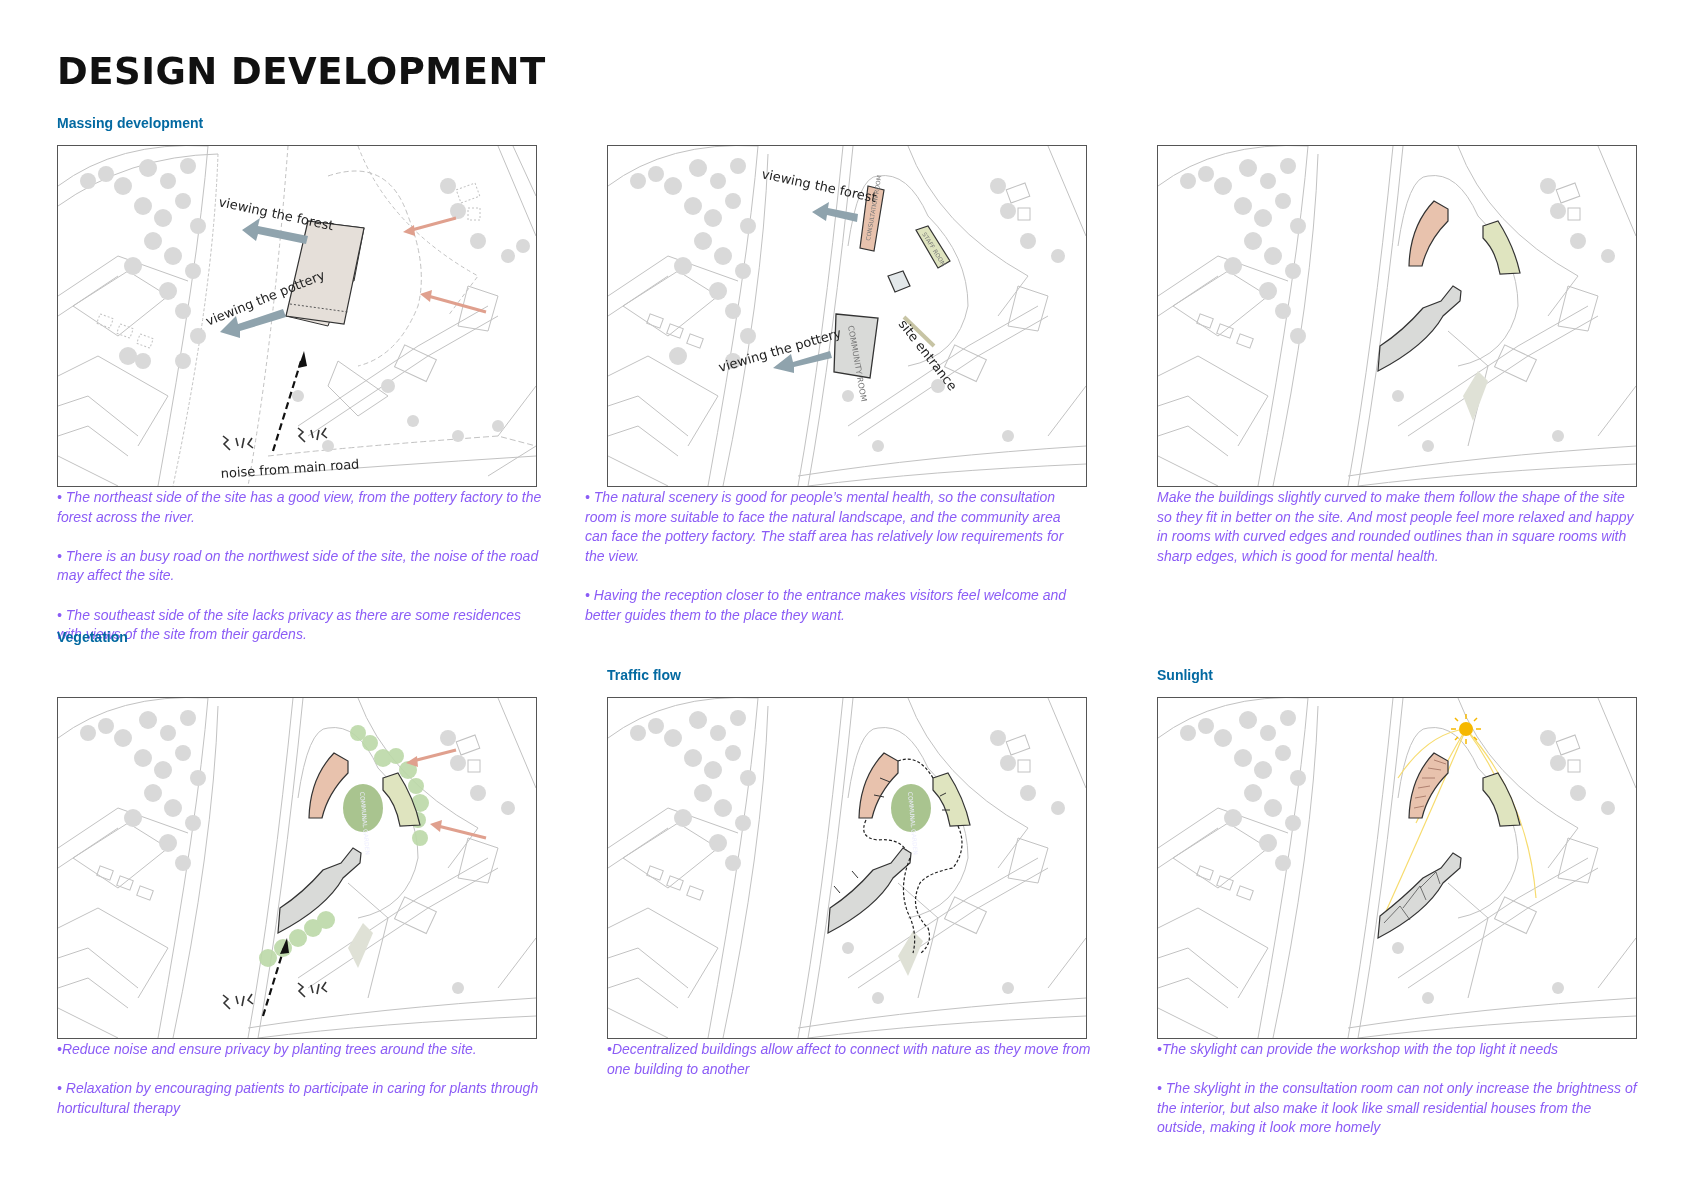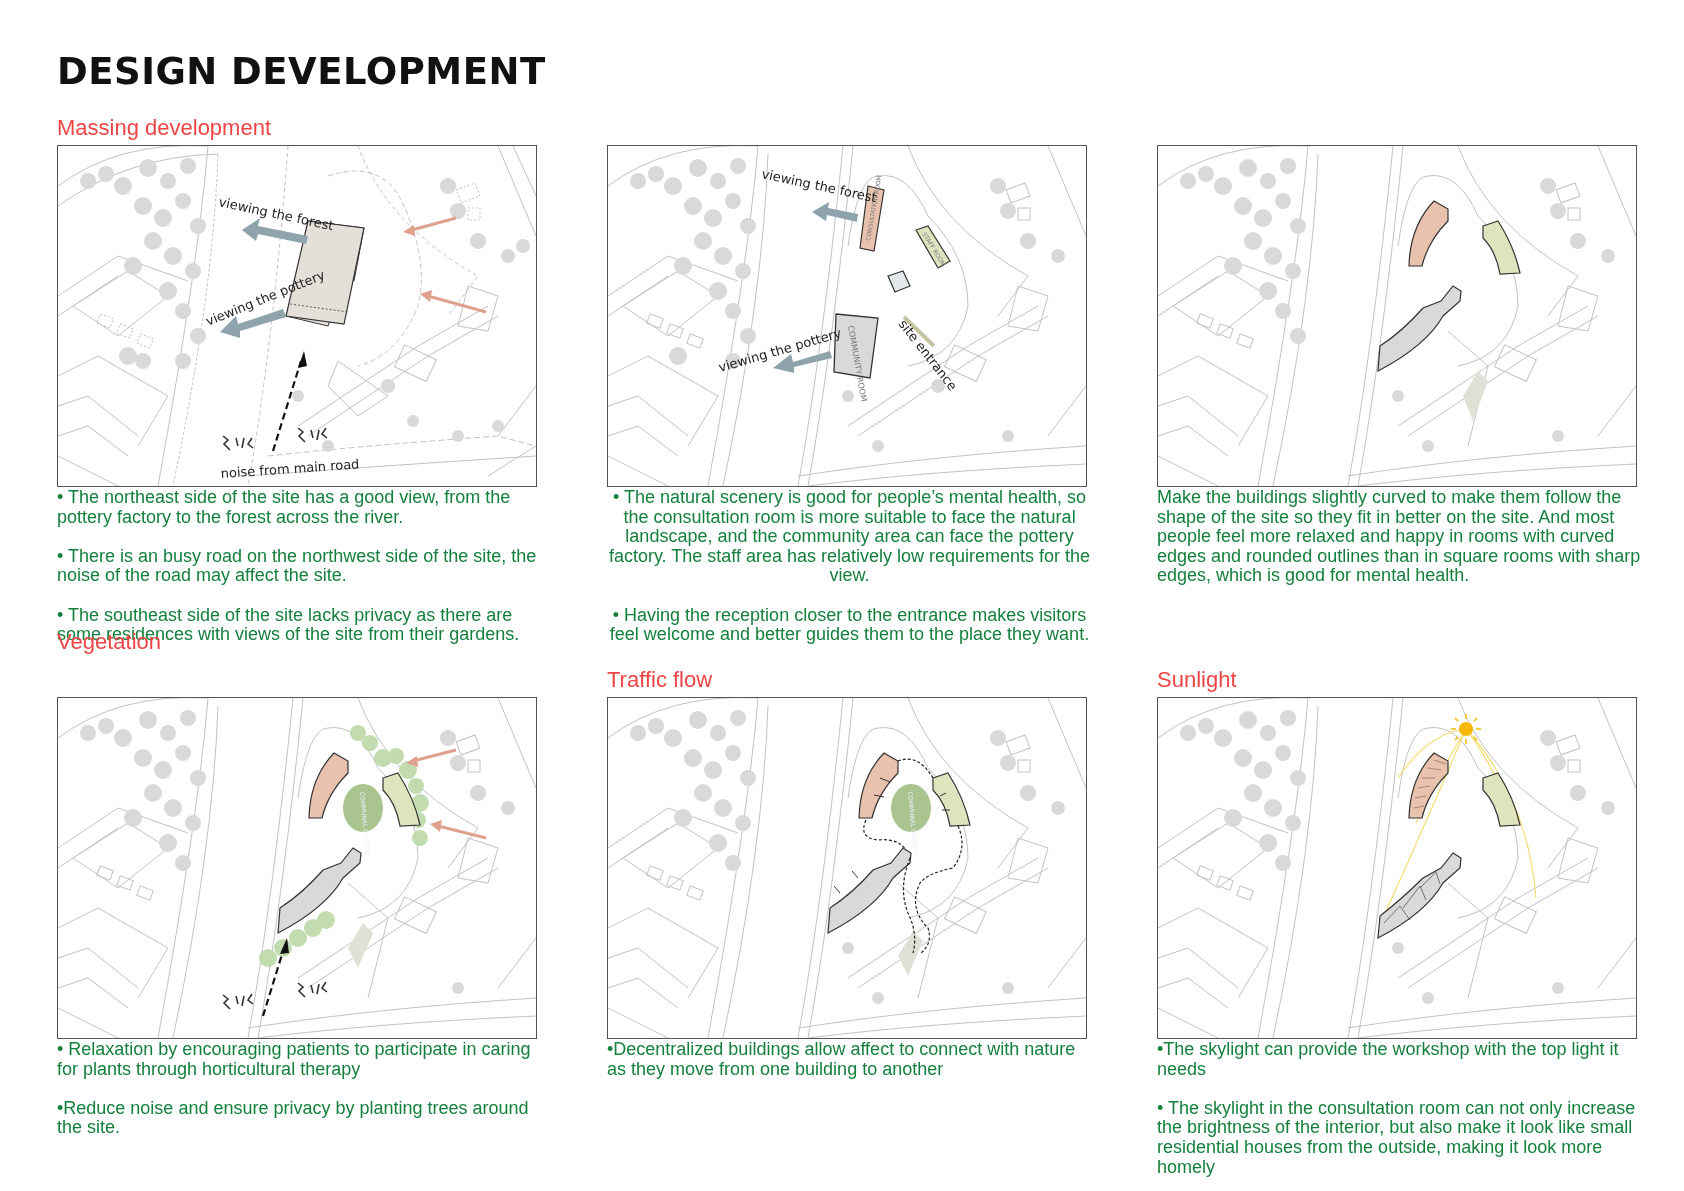--- a/index.html
+++ b/index.html
@@ -1,23 +1,23 @@
 <!DOCTYPE html>
 <html><head>
 <meta charset="utf-8">
 <style>
   html, body { margin:0; padding:0; background:#ffffff; }
   body { width:1684px; height:1191px; position:relative; overflow:hidden;
          font-family:"Liberation Sans", "DejaVu Sans", sans-serif; color:#111; }
   .page-title { position:absolute; left:57px; top:50px; font-size:37px; font-weight:bold;
                 letter-spacing:0.5px; font-family:"DejaVu Sans", sans-serif; margin:0; }
-  .section-title { position:absolute; font-size:22px; font-weight:normal; margin:0; color:#ef4444; }
+  .section-title { position:absolute; font-size:14px; font-weight:bold; margin:0; color:#0369a1; }
   .panel { position:absolute; width:478px; height:340px; border:1px solid #555; background:#fff; overflow:hidden; }
   .panel svg { display:block; width:100%; height:100%; }
-  .desc { position:absolute; width:485px; font-size:18px; line-height:19.6px; color:#15803d; }
+  .desc { position:absolute; width:485px; font-size:14px; line-height:19.6px; color:#8b5cf6;font-style:italic; }
   .desc p { margin:0 0 19.6px 0; }
   .map-label { font-family:"DejaVu Sans", sans-serif; font-size:13px; fill:#222; }
   .tiny-label { font-family:"DejaVu Sans", sans-serif; font-size:6px; fill:#777; }
 </style>
 </head>
 <body>
 
 <h1 class="page-title">DESIGN DEVELOPMENT</h1>
 
 <h2 class="section-title" style="left:57px; top:115px;">Massing development</h2>
@@ -202,21 +202,21 @@
     <line x1="296" y1="171" x2="326" y2="200" stroke="#c7c4a4" stroke-width="4"></line>
     <text class="map-label" x="290" y="178" transform="rotate(52 290 178)">site entrance</text>
 
     <polygon points="250,68 220,62 221,56 204,66 218,75 219,69 249,76" fill="#8fa3ad"></polygon>
     <polygon points="222,205 185,216 183,208 165,222 186,227 186,221 224,212" fill="#8fa3ad"></polygon>
     <text class="map-label" x="153" y="32" transform="rotate(12 153 32)">viewing the forest</text>
     <text class="map-label" x="112" y="226" transform="rotate(-16 112 226)">viewing the pottery</text>
   </svg>
 </div>
 
-<div class="desc" style="left:607px; top:488px;text-align:center;">
+<div class="desc" style="left:585px; top:488px;">
   <p>• The natural scenery is good for people’s mental health, so the consultation room is more suitable to face the natural landscape, and the community area can face the pottery factory.  The staff area has relatively low requirements for the view.</p>
   <p>• Having the reception closer to the entrance makes visitors feel welcome and better guides them to the place they want.</p>
 </div>
 
 <div class="panel" style="left:1157px; top:145px;">
   <svg viewBox="0 0 478 340">
     <g fill="none" stroke="#c2c2c2" stroke-width="1">
       <path d="M0 40 Q60 -5 150 0"></path>
         <path d="M150 0 Q140 120 100 340"></path>
         <path d="M160 8 Q155 150 115 340"></path>
@@ -377,22 +377,22 @@
         <path d="M194 296 l-4 6 l5 4"></path>
       <path d="M240 285 l5 4 l-4 4 l6 6"></path>
         <path d="M253 287 l2 8"></path>
         <path d="M261 286 l-2 10"></path>
         <path d="M268 284 l-4 6 l5 4"></path>
     </g>
   </svg>
 </div>
 
 <div class="desc" style="left:57px; top:1040px;">
+  <p>•Reduce noise and ensure privacy by planting trees around the site.</p>
   <p>• Relaxation by encouraging patients to participate in caring for plants through horticultural therapy</p>
-  <p>•Reduce noise and ensure privacy by planting trees around the site.</p>
 </div>
 
 <div class="panel" style="left:607px; top:697px;">
   <svg viewBox="0 0 478 340">
     <g fill="none" stroke="#c2c2c2" stroke-width="1">
       <path d="M0 40 Q60 -5 150 0"></path>
         <path d="M150 0 Q140 120 100 340"></path>
         <path d="M160 8 Q155 150 115 340"></path>
       <path d="M235 0 Q215 200 190 340"></path>
         <path d="M245 0 Q225 200 200 340"></path>

